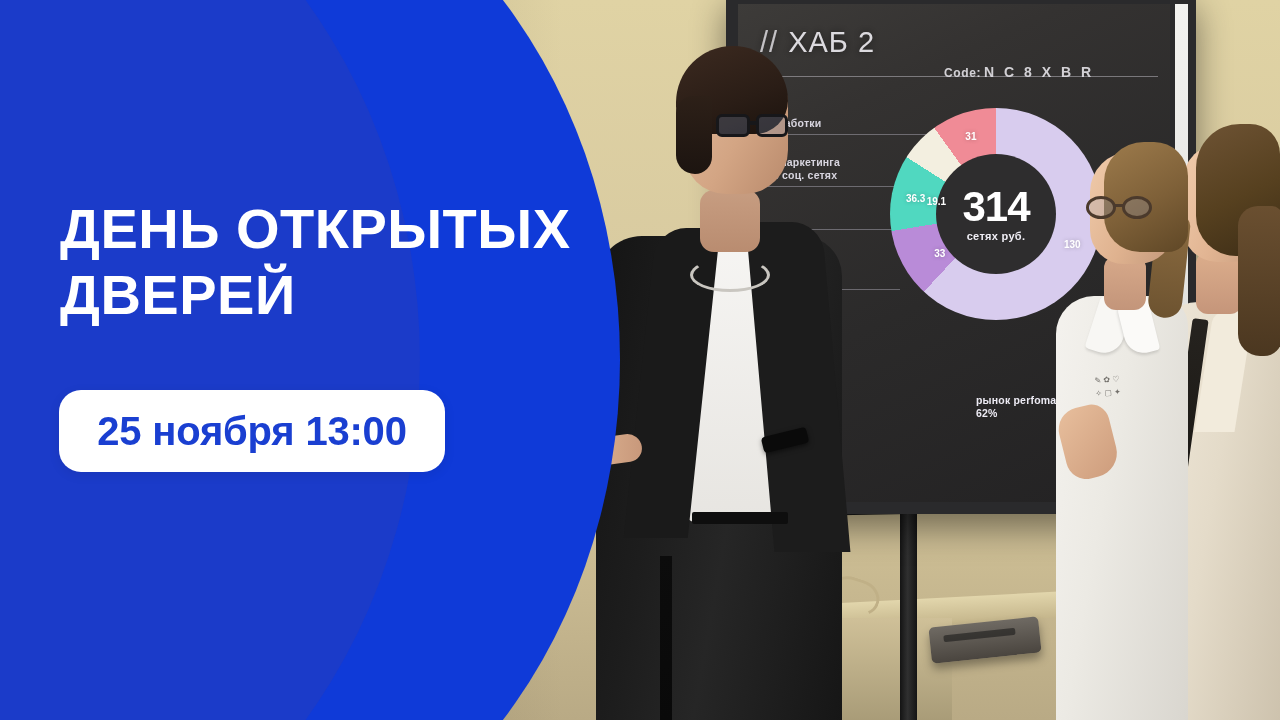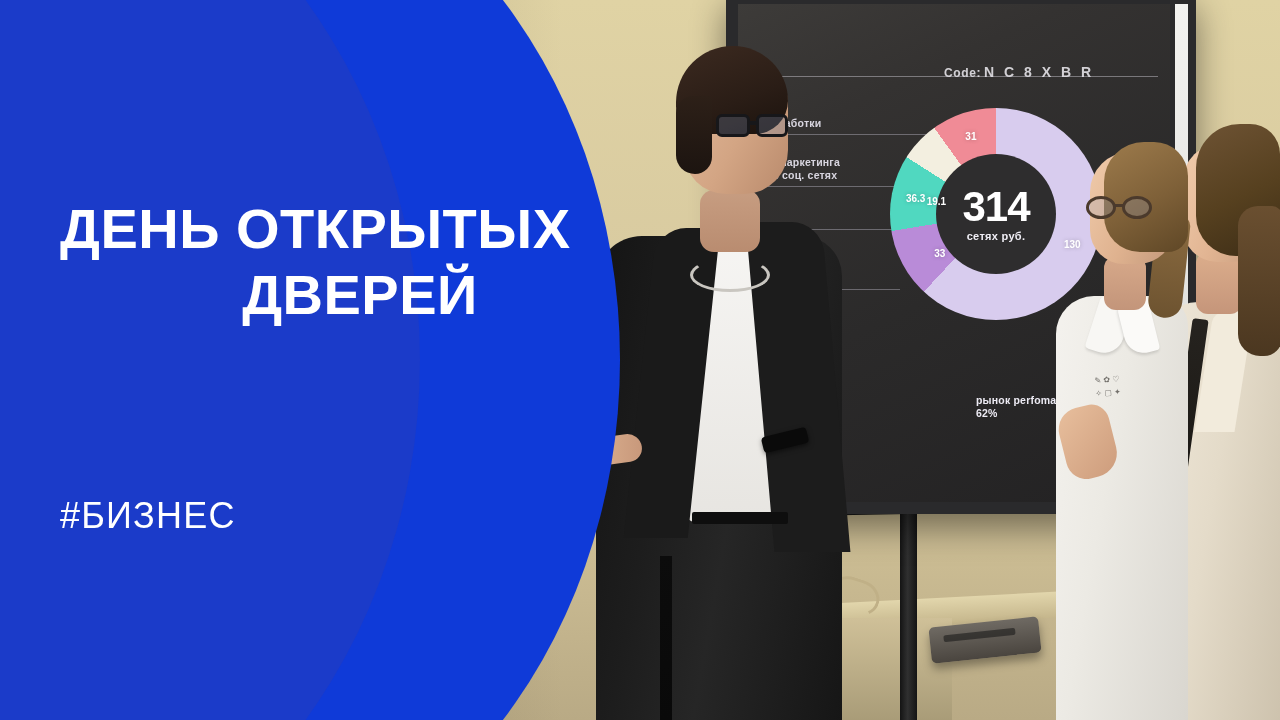--- a/index.html
+++ b/index.html
@@ -459,21 +459,21 @@
     position: absolute;
     left: 60px; top: 196px;
     width: 600px;
     font-size: 56px;
     font-weight: bold;
     line-height: 66px;
     letter-spacing: 0.5px;
     color: #ffffff;
     text-transform: uppercase;
   }
-  .headline .line2 { display: block; text-align: center; }
+  .headline .line2 { display: block; }
 
   .date-pill {
     position: absolute;
     left: 59px; top: 390px;
     min-width: 386px;
     height: 82px;
     background: #ffffff;
     border-radius: 22px;
     display: flex;
     align-items: center;
@@ -512,20 +512,23 @@
     <div class="table-body"></div>
     <div class="table-cable"></div>
     <div class="keyboard"></div>
     <div class="tv-stand-bar"></div>
     <div class="tv-stand-post"></div>
 
     <div class="tv-bezel">
       <div class="tv-screen">
 
         <div class="slide">
+          <div class="slide-title">
+            <span class="slashes">//</span><span>ХАБ 2</span>
+          </div>
 
           <div class="slide-code">
             <span>Code:</span><span class="code-val">N C 8 X B R</span>
           </div>
 
           <div class="slide-rule"></div>
 
           <div class="leader" style="left:40px; top:130px; width:150px;"></div>
           <div class="slide-label" style="left:22px; top:113px;">разработки</div>
 
@@ -616,16 +619,18 @@
   <div class="blue-panel">
     <div class="blue-arc"></div>
     <div class="blue-seam"></div>
   </div>
 
   <h1 class="headline">
     <span>ДЕНЬ ОТКРЫТЫХ</span>
     <span class="line2">ДВЕРЕЙ</span>
   </h1>
 
-
-  <div class="hashtag">#БИЗНЕС</div>
+  <div class="date-pill">
+    <span class="date-pill-text">25 ноября 13:00</span>
+  </div>
+
 
 </div>
 
 </body></html>

